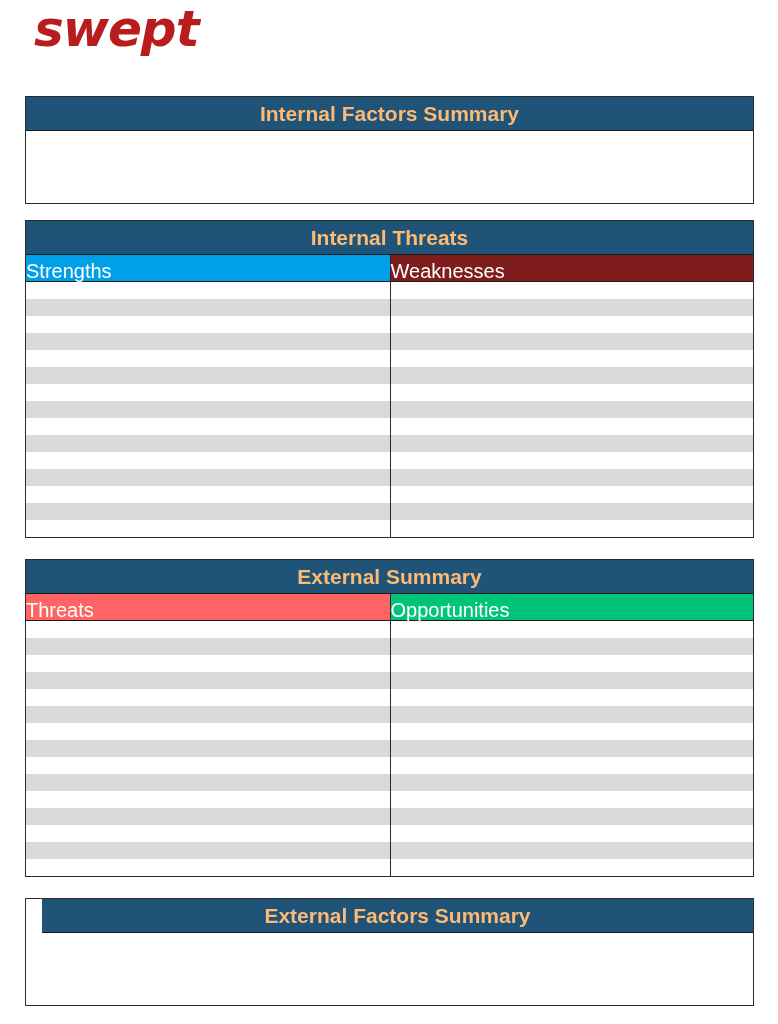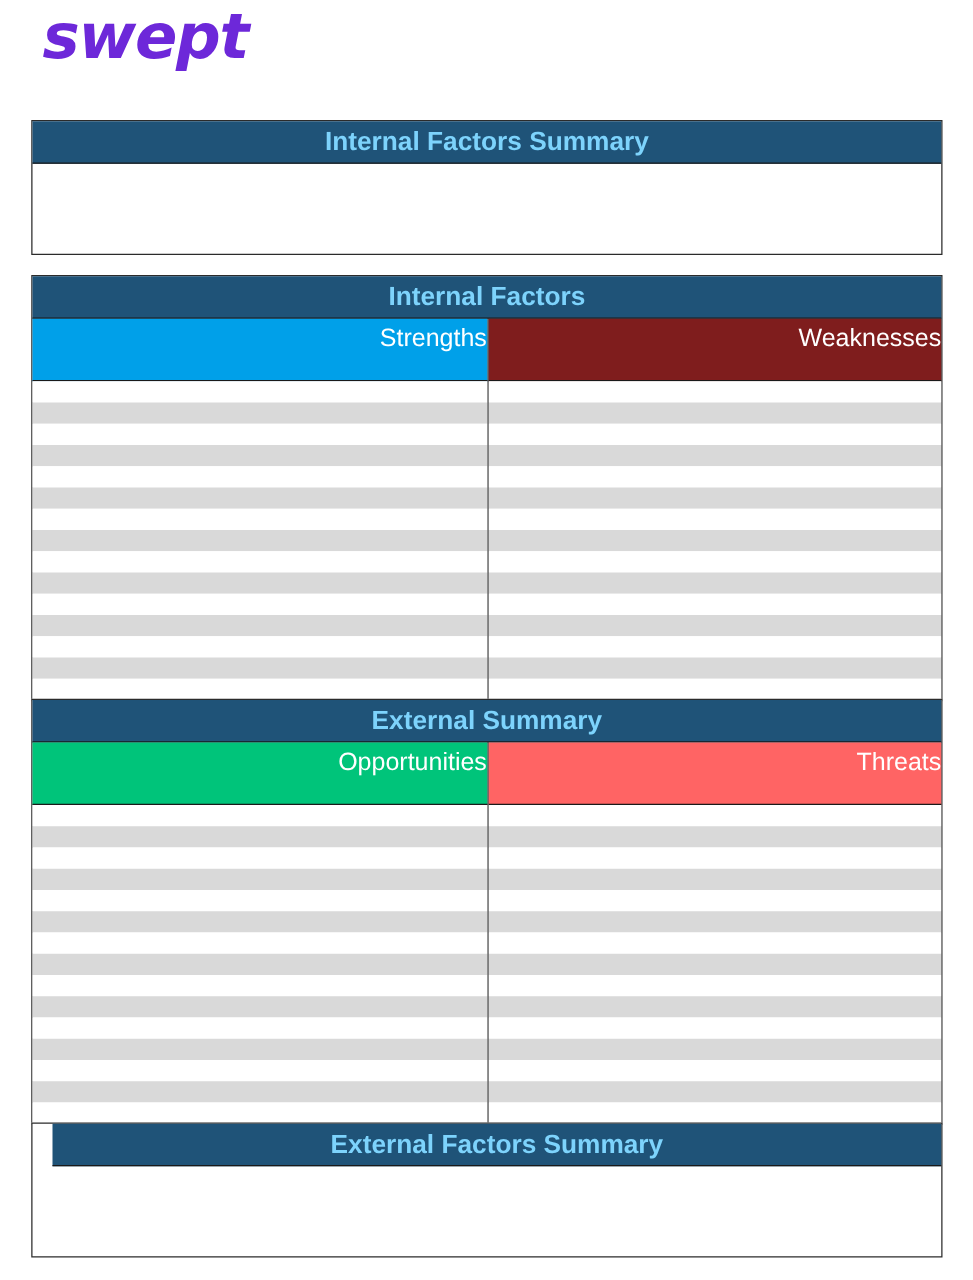--- a/index.html
+++ b/index.html
@@ -4,61 +4,61 @@
   <style>
     * { box-sizing: border-box; margin: 0; padding: 0; }
     html, body { width: 778px; height: 1024px; background: #ffffff; overflow: hidden; }
     body { position: relative; font-family: "Liberation Sans", sans-serif; }
 
     .logo {
       position: absolute; left: 34px; top: 4px;
       font-family: "DejaVu Sans", sans-serif;
       font-weight: bold; font-style: italic;
       font-size: 50px; letter-spacing: -1px;
-      color: #6d28d9; line-height: 1;
+      color: #b91c1c; line-height: 1;
     }
 
     .box {
       position: absolute; left: 25px; width: 729px;
       border: 1.5px solid #2b2b2b;
       background: #ffffff;
     }
     .band {
       height: 34px; line-height: 34px;
       background: #1f5378;
-      color: #7dd3fc; font-weight: bold; font-size: 21px;
+      color: #fdba74; font-weight: bold; font-size: 21px;
       text-align: center;
       border-bottom: 1.5px solid #1a1a1a;
     }
     .summary-body { width: 100%; }
 
     .cols { display: flex; width: 100%; }
     .col { flex: 1 1 50%; display: flex; flex-direction: column; }
     .col + .col { border-left: 1.5px solid #2b2b2b; }
     .colhead {
-      height: 50px; line-height: 33px;
-      color: #ffffff; font-size: 20px; text-align: right;
+      height: 27px; line-height: 33px;
+      color: #ffffff; font-size: 20px; text-align: left;
       border-bottom: 1.5px solid #1a1a1a;
     }
     .rows { display: flex; flex-direction: column; }
     .row { height: 17px; background: #ffffff; }
     .row.alt { background: #d9d9d9; }
   </style>
 </head>
 <body>
 
 <div class="logo">swept</div>
 
 <section class="box" style="top:96px;">
   <div class="band">Internal Factors Summary</div>
   <div class="summary-body" style="height:72px;"></div>
 </section>
 
 <section class="box" style="top:220px;">
-  <div class="band">Internal Factors</div>
+  <div class="band">Internal Threats</div>
   <div class="cols">
     <div class="col">
       <div class="colhead" style="background:#00a0e9;">Strengths</div>
       <div class="rows">
           <div class="row"></div>
           <div class="row alt"></div>
           <div class="row"></div>
           <div class="row alt"></div>
           <div class="row"></div>
           <div class="row alt"></div>
@@ -93,41 +93,41 @@
           <div class="row"></div>
         </div>
     </div>
   </div>
 </section>
 
 <section class="box" style="top:559px;">
   <div class="band">External Summary</div>
   <div class="cols">
     <div class="col">
-      <div class="colhead" style="background:#00c47a;">Opportunities</div>
+      <div class="colhead" style="background:#ff6464;">Threats</div>
       <div class="rows">
           <div class="row"></div>
           <div class="row alt"></div>
           <div class="row"></div>
           <div class="row alt"></div>
           <div class="row"></div>
           <div class="row alt"></div>
           <div class="row"></div>
           <div class="row alt"></div>
           <div class="row"></div>
           <div class="row alt"></div>
           <div class="row"></div>
           <div class="row alt"></div>
           <div class="row"></div>
           <div class="row alt"></div>
           <div class="row"></div>
         </div>
     </div>
     <div class="col">
-      <div class="colhead" style="background:#ff6464;">Threats</div>
+      <div class="colhead" style="background:#00c47a;">Opportunities</div>
       <div class="rows">
           <div class="row"></div>
           <div class="row alt"></div>
           <div class="row"></div>
           <div class="row alt"></div>
           <div class="row"></div>
           <div class="row alt"></div>
           <div class="row"></div>
           <div class="row alt"></div>
           <div class="row"></div>

